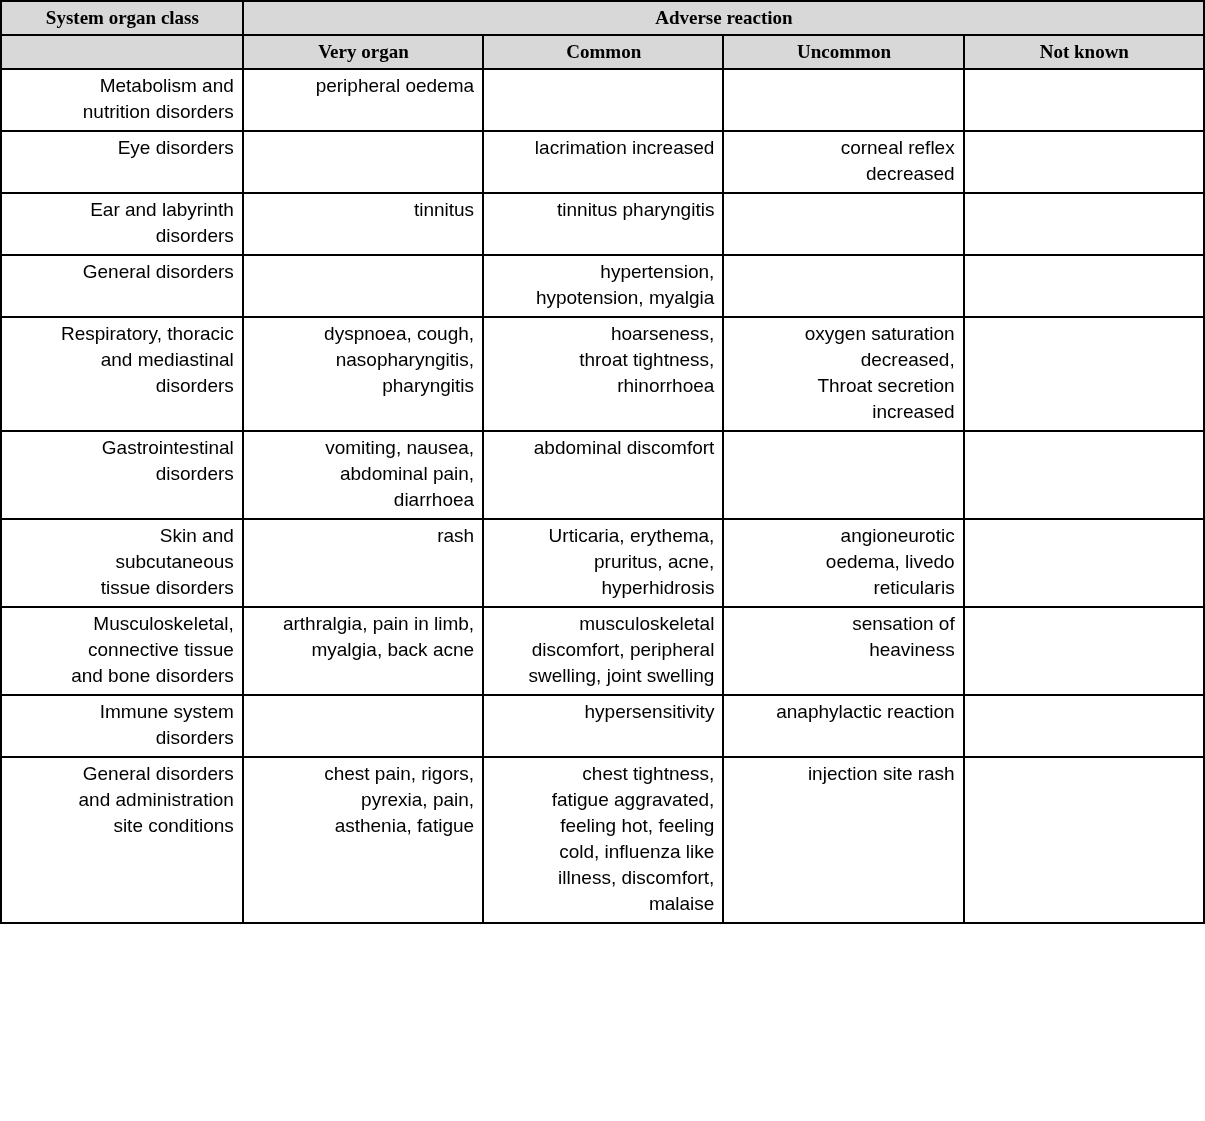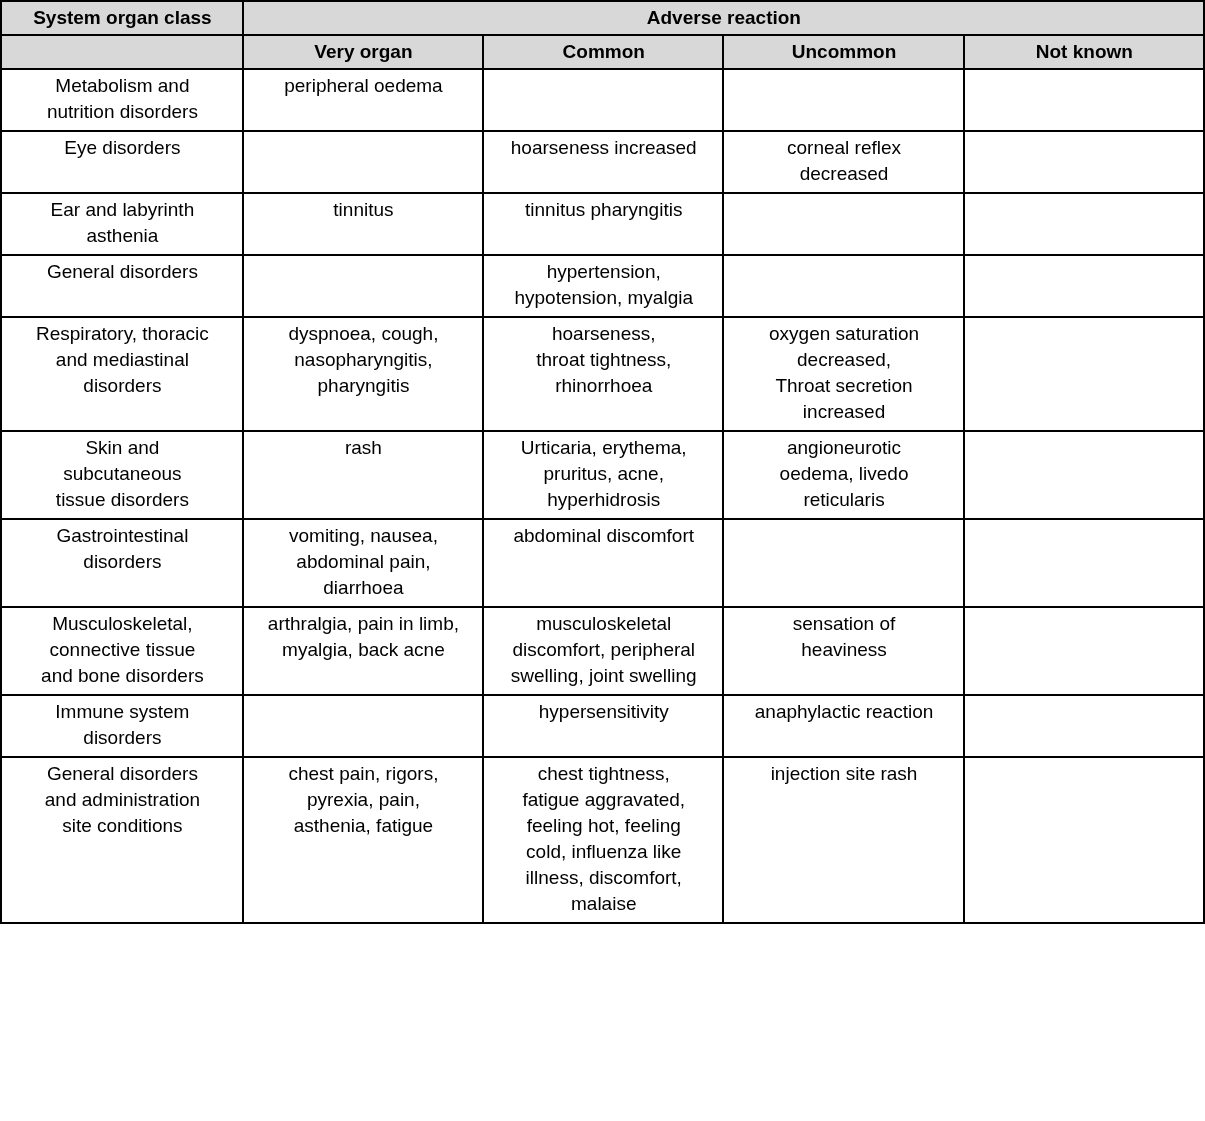--- a/index.html
+++ b/index.html
@@ -24,24 +24,25 @@
     vertical-align: top;
     white-space: pre-line;
     overflow: hidden;
   }
   .adr-table th {
     background: #d8d8d8;
     font-weight: bold;
     text-align: center;
     padding-top: 3px;
     padding-bottom: 3px;
+    font-family: Liberation Serif, serif;
   }
   .adr-table td {
     background: #ffffff;
-    text-align: center;
+    text-align: right;
     font-weight: normal;
   }
 </style>
 </head>
 <body>
 
 <table class="adr-table">
   <colgroup>
     <col class="c-soc">
     <col class="c-freq">
@@ -67,28 +68,28 @@
       <td>Metabolism and
 nutrition disorders</td>
       <td>peripheral oedema</td>
       <td></td>
       <td></td>
       <td></td>
     </tr>
     <tr>
       <td>Eye disorders</td>
       <td></td>
-      <td>hoarseness increased</td>
+      <td>lacrimation increased</td>
       <td>corneal reflex
 decreased</td>
       <td></td>
     </tr>
     <tr>
       <td>Ear and labyrinth
-asthenia</td>
+disorders</td>
       <td>tinnitus</td>
       <td>tinnitus pharyngitis</td>
       <td></td>
       <td></td>
     </tr>
     <tr>
       <td>General disorders</td>
       <td></td>
       <td>hypertension,
 hypotension, myalgia</td>
@@ -105,40 +106,40 @@
       <td>hoarseness,
 throat tightness,
 rhinorrhoea</td>
       <td>oxygen saturation
 decreased,
 Throat secretion
 increased</td>
       <td></td>
     </tr>
     <tr>
+      <td>Gastrointestinal
+disorders</td>
+      <td>vomiting, nausea,
+abdominal pain,
+diarrhoea</td>
+      <td>abdominal discomfort</td>
+      <td></td>
+      <td></td>
+    </tr>
+    <tr>
       <td>Skin and
 subcutaneous
 tissue disorders</td>
       <td>rash</td>
       <td>Urticaria, erythema,
 pruritus, acne,
 hyperhidrosis</td>
       <td>angioneurotic
 oedema, livedo
 reticularis</td>
-      <td></td>
-    </tr>
-    <tr>
-      <td>Gastrointestinal
-disorders</td>
-      <td>vomiting, nausea,
-abdominal pain,
-diarrhoea</td>
-      <td>abdominal discomfort</td>
-      <td></td>
       <td></td>
     </tr>
     <tr>
       <td>Musculoskeletal,
 connective tissue
 and bone disorders</td>
       <td>arthralgia, pain in limb,
 myalgia, back acne</td>
       <td>musculoskeletal
 discomfort, peripheral

